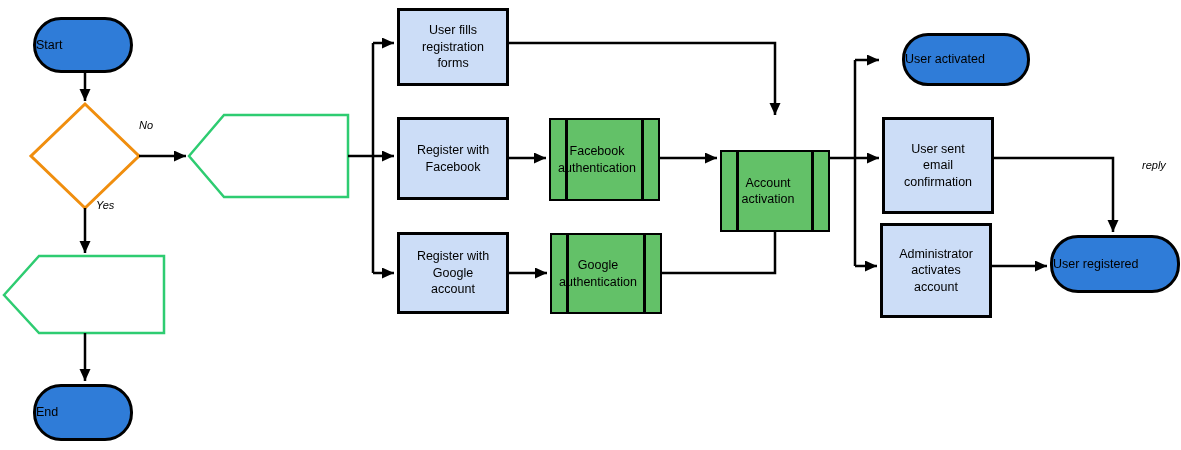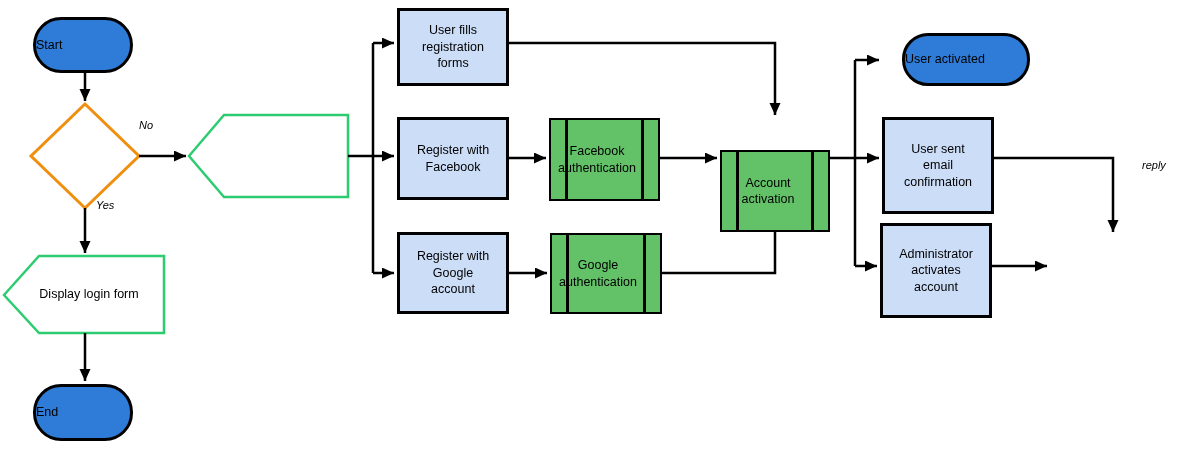--- a/index.html
+++ b/index.html
@@ -105,26 +105,26 @@
   </div>
 
   <div class="node terminator" style="left:33px;top:384px;width:100px;height:57px;">
     <span>End</span>
   </div>
 
   <div class="node terminator" style="left:902px;top:33px;width:128px;height:53px;border-radius:26px;">
     <span>User activated</span>
   </div>
 
+  <div class="node terminator" style="left:1050px;top:235px;width:130px;height:58px;">
+    <span>User registered</span>
+  </div>
 
 
 
-  <div class="shape-label" style="left:24px;top:256px;width:130px;height:77px;">
-    <span>Display login form</span>
-  </div>
 
   <div class="node process" style="left:397px;top:8px;width:112px;height:78px;">
     <span>User fills registration forms</span>
   </div>
 
   <div class="node process" style="left:397px;top:232px;width:112px;height:82px;">
     <span>Register with Google account</span>
   </div>
 
   <div class="node process" style="left:397px;top:117px;width:112px;height:83px;">

